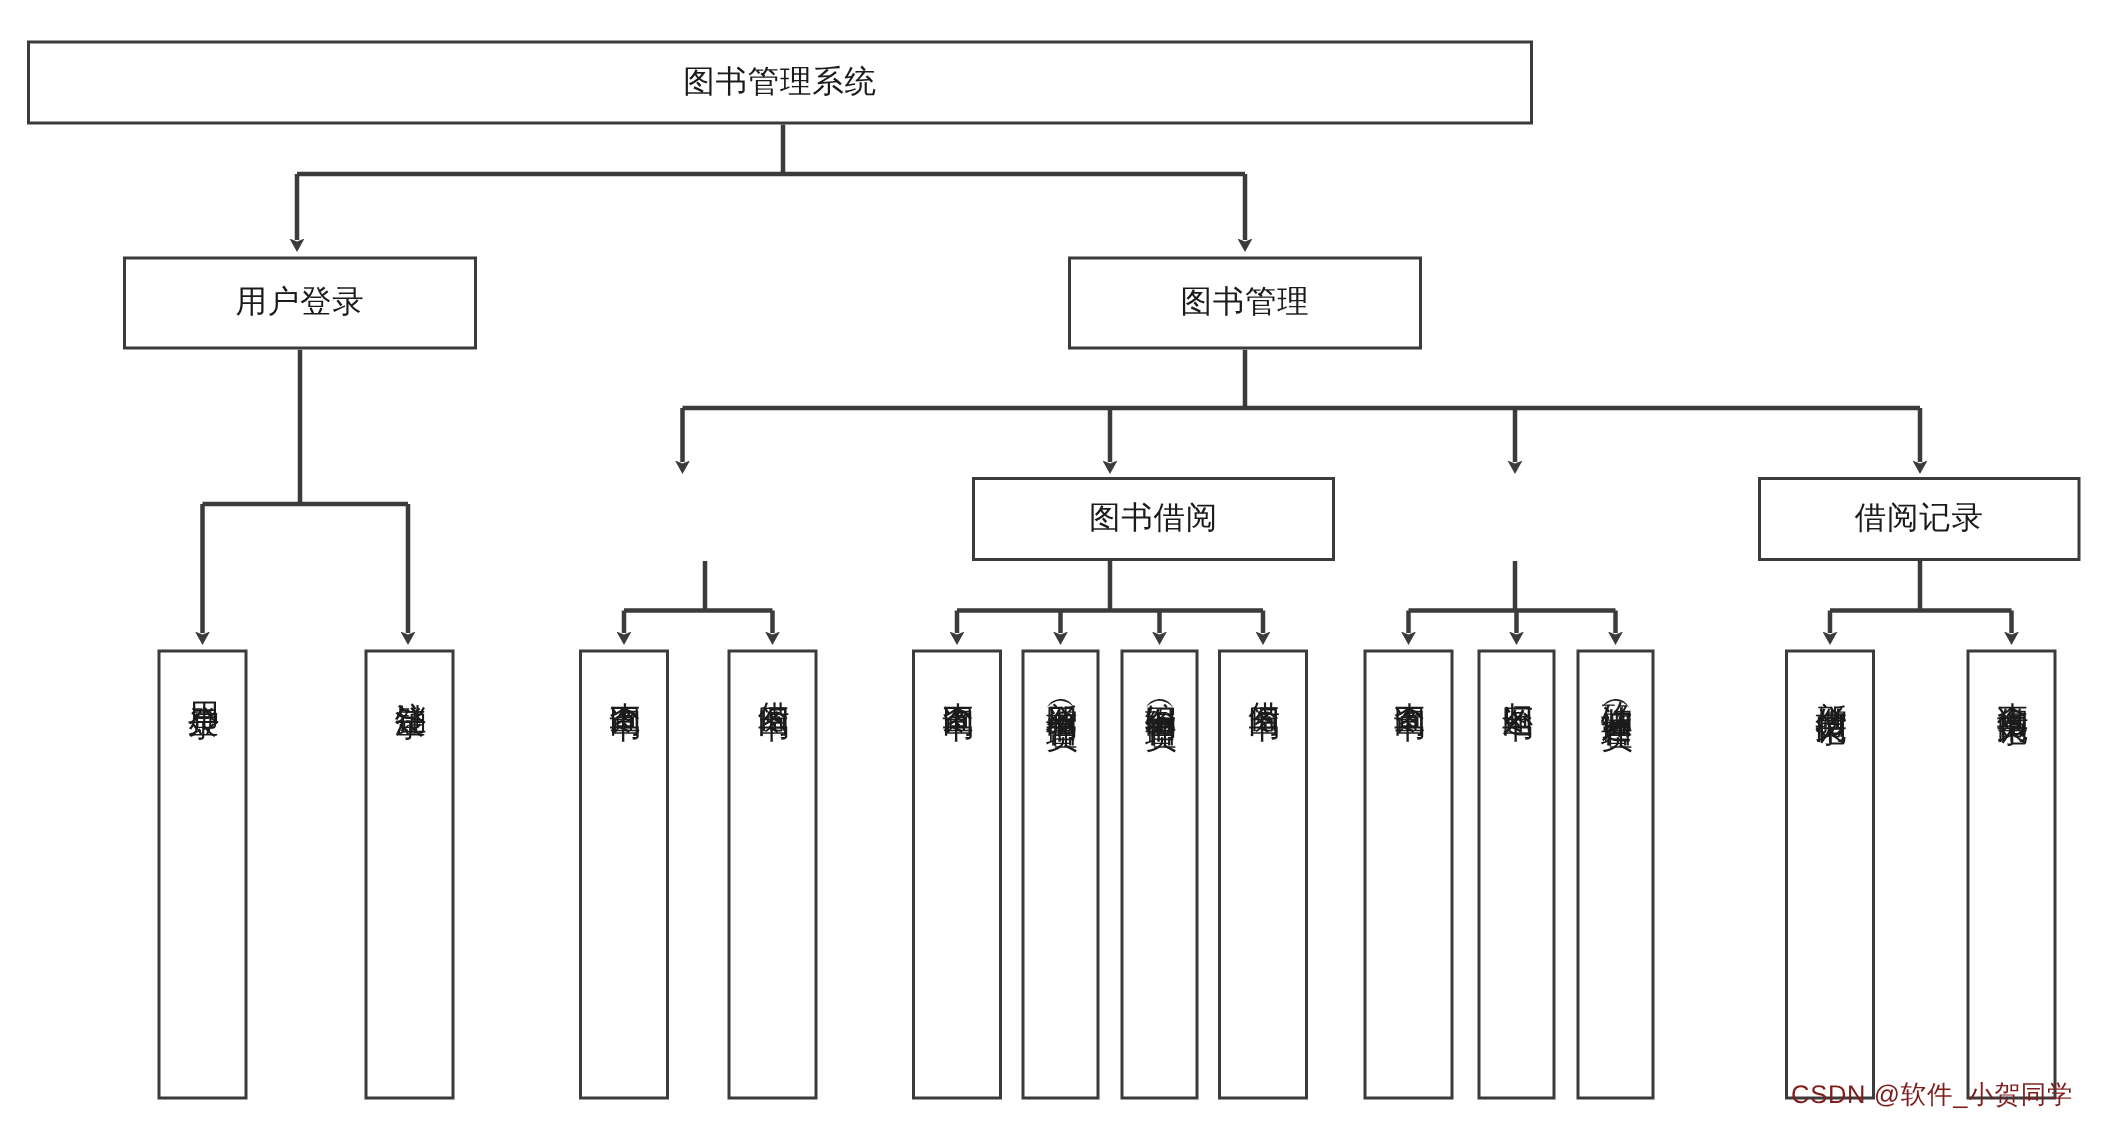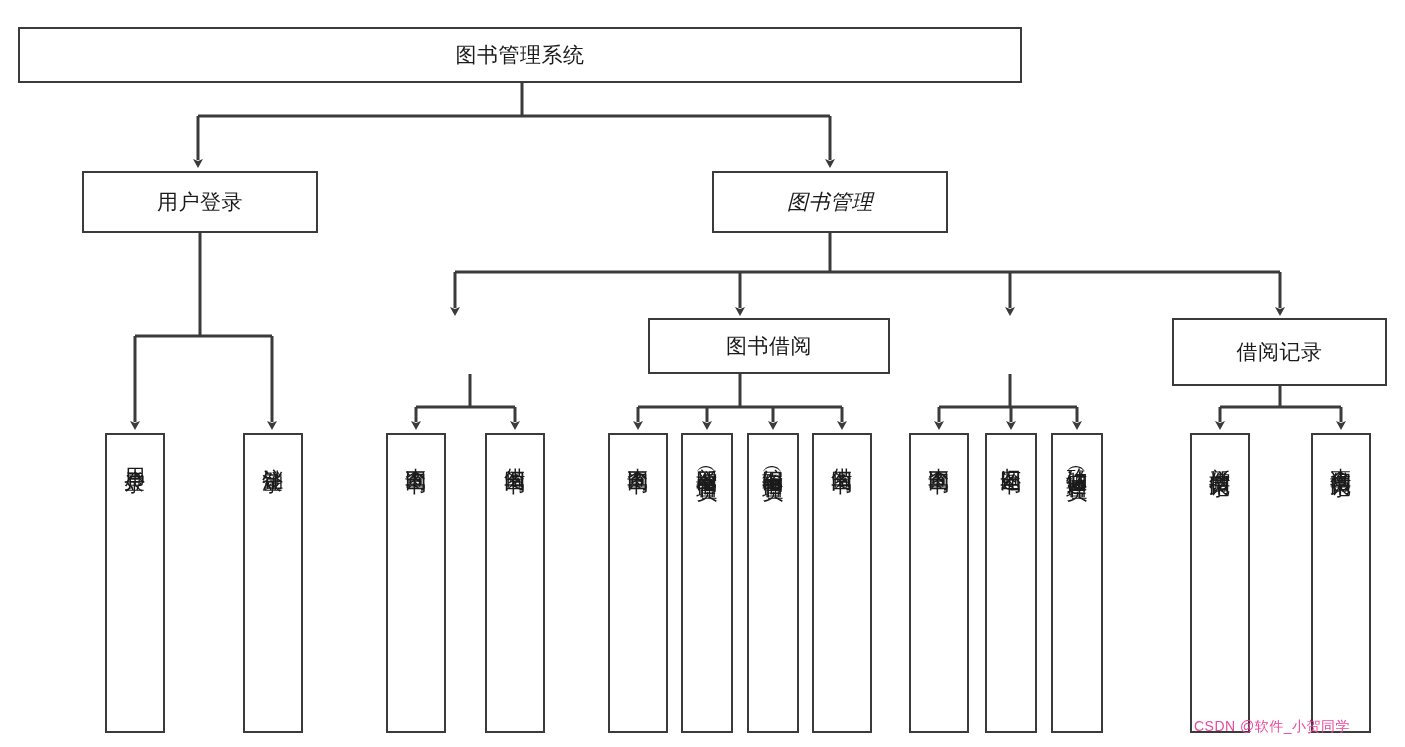--- a/index.html
+++ b/index.html
@@ -51,22 +51,22 @@
   .node.vert .lbl {
     writing-mode: vertical-rl;
     text-orientation: upright;
     font-size: 21px;
     line-height: 1.22;
     letter-spacing: 2px;
     white-space: nowrap;
   }
   .watermark {
     position: absolute;
-    font-size: 14px;
-    color: #ec4899;
+    font-size: 17px;
+    color: #7f1d1d;
     white-space: nowrap;
     letter-spacing: 0.5px;
   }
 </style>
 </head>
 <body>
 
 <div id="canvas">
 
   <svg class="wires" viewBox="0 0 1405 747" xmlns="http://www.w3.org/2000/svg">
@@ -119,28 +119,28 @@
     </g>
   </svg>
 
   <div class="node" style="left:18px; top:13px; width:1004px; height:56px;margin-top:14px;">
     <span class="lbl">图书管理系统</span>
   </div>
 
   <div class="node" style="left:82px; top:171px; width:236px; height:62px;">
     <span class="lbl">用户登录</span>
   </div>
-  <div class="node" style="left:712px; top:171px; width:236px; height:62px;font-style:italic;">
+  <div class="node" style="left:712px; top:171px; width:236px; height:62px;">
     <span class="lbl">图书管理</span>
   </div>
 
   <div class="node" style="left:648px; top:318px; width:242px; height:56px;">
     <span class="lbl">图书借阅</span>
   </div>
-  <div class="node" style="left:1172px; top:318px; width:215px; height:68px;">
+  <div class="node" style="left:1172px; top:318px; width:215px; height:56px;">
     <span class="lbl">借阅记录</span>
   </div>
 
   <div class="node vert" style="left:105px; top:433px; width:60px; height:300px;">
     <span class="lbl">用户登录</span>
   </div>
   <div class="node vert" style="left:243px; top:433px; width:60px; height:300px;">
     <span class="lbl">注销登录</span>
   </div>
 

